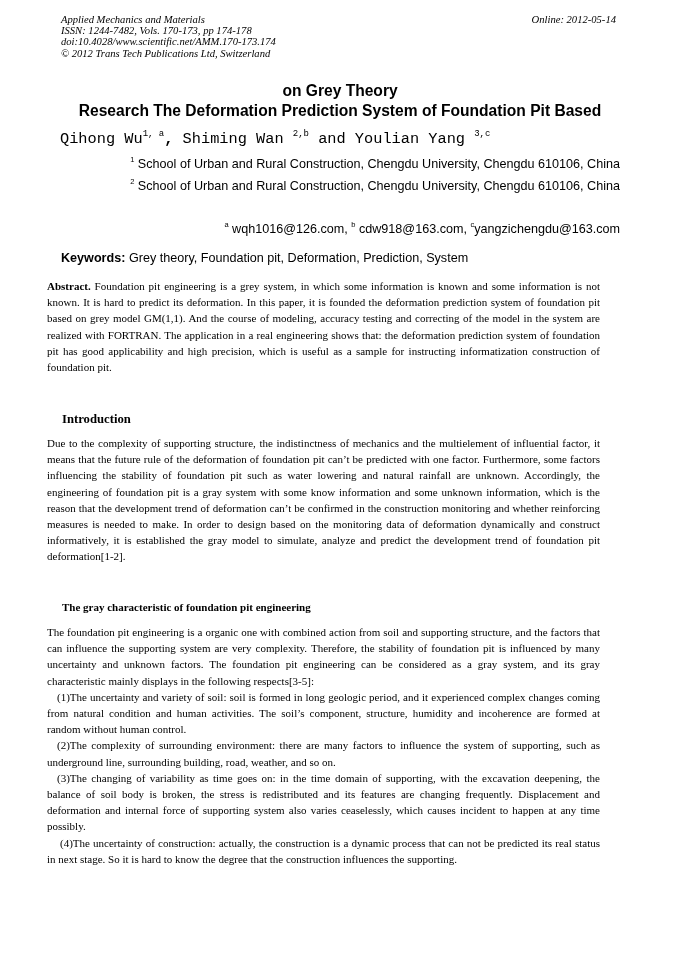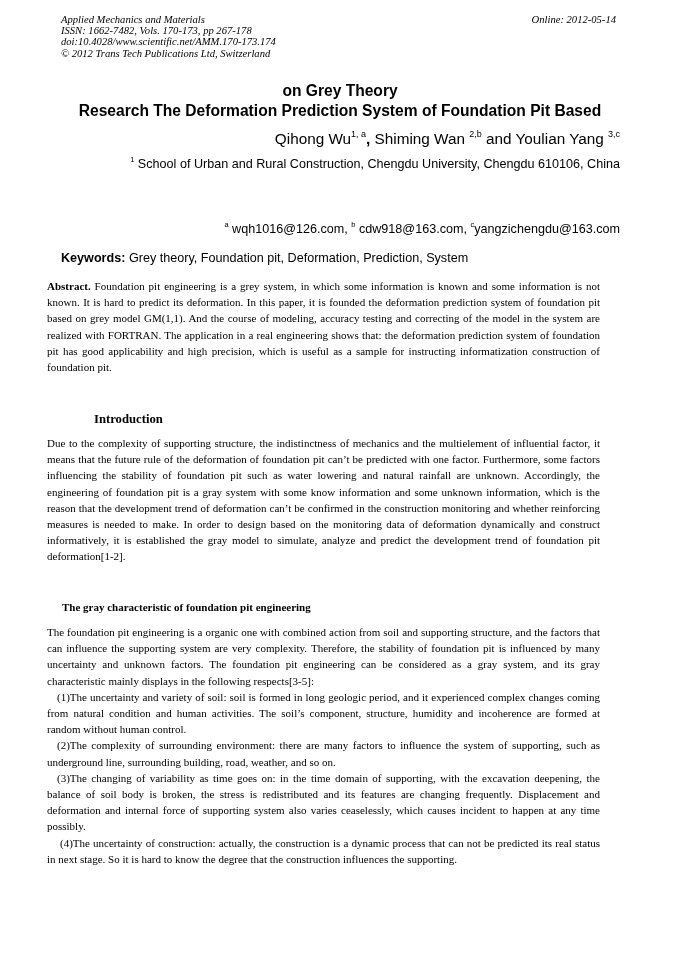--- a/index.html
+++ b/index.html
@@ -3,63 +3,64 @@
 <meta charset="utf-8">
 <style>
   html, body { margin:0; padding:0; background:#ffffff; }
   body { width:678px; height:959px; position:relative; overflow:hidden; color:#000; }
   .page { position:absolute; left:0; top:0; width:678px; height:782px; }
 
   .hdr-left { position:absolute; left:61px; top:14px; font-family:"Liberation Serif", serif; font-style:italic; font-size:10.6px; line-height:11.2px; }
   .hdr-right { position:absolute; right:62px; top:14px; font-family:"Liberation Serif", serif; font-style:italic; font-size:10.6px; line-height:11.2px; }
 
   .title { position:absolute; left:60px; width:560px; top:81px; text-align:center; font-family:"Liberation Sans", sans-serif; font-weight:bold; font-size:15.6px; line-height:20px; }
-  .authors { position:absolute; left:60px; width:560px; top:128px; text-align:right; font-family:Liberation Sans, sans-serif; font-size:15.3px; line-height:22px; }
+  .authors { position:absolute; left:60px; width:560px; top:128px; text-align:left; font-family:Liberation Mono, monospace; font-size:15.3px; line-height:22px; }
   .authors sup { font-size:9px; vertical-align:7px; line-height:0; }
   .aff { position:absolute; left:60px; width:560px; text-align:right; font-family:"Liberation Sans", sans-serif; font-size:12.6px; line-height:16px; }
   .aff sup { font-size:7.5px; vertical-align:6px; line-height:0; }
   .aff1 { top:156px; } .aff2 { top:178px; } .aff3 { top:199px; } .emails { top:221px; }
 
   .keywords { position:absolute; left:61px; top:250px; font-family:"Liberation Sans", sans-serif; font-size:12.6px; line-height:16px; }
   .keywords b { font-weight:bold; }
 
   .body-block { position:absolute; left:47px; width:553px; font-family:"Liberation Serif", serif; font-size:11px; line-height:16.2px; text-align:justify; }
   .abstract { top:278px; }
   .abstract b { font-weight:bold; }
-  .h-intro { position:absolute; left:62px; top:412px; font-family:"Liberation Serif", serif; font-weight:bold; font-size:12.7px;margin-left:32px; }
+  .h-intro { position:absolute; left:62px; top:412px; font-family:"Liberation Serif", serif; font-weight:bold; font-size:12.7px; }
   .intro { top:435px; }
   .h-gray { position:absolute; left:62px; top:601px; font-family:"Liberation Serif", serif; font-weight:bold; font-size:11px; }
   .gray { top:624px; }
   .gray p, .intro p, .abstract p { margin:0; }
   .ind { text-indent:10px; }
   .ind2 { text-indent:13px; }
 </style>
 </head>
 <body>
 
 <div class="page">
 
   <div class="hdr-left">
     <div>Applied Mechanics and Materials</div>
-    <div>ISSN: 1662-7482, Vols. 170-173, pp 267-178</div>
+    <div>ISSN: 1244-7482, Vols. 170-173, pp 174-178</div>
     <div>doi:10.4028/www.scientific.net/AMM.170-173.174</div>
     <div>© 2012 Trans Tech Publications Ltd, Switzerland</div>
   </div>
   <div class="hdr-right">Online: 2012-05-14</div>
 
   <div class="title">
     <div>on Grey Theory</div>
     <div>Research The Deformation Prediction System of Foundation Pit Based</div>
   </div>
 
   <div class="authors">
     <span>Qihong Wu</span><sup>1, a</sup><b>, </b><span>Shiming Wan </span><sup>2,b</sup><span> and </span><span>Youlian Yang </span><sup>3,c</sup>
   </div>
 
   <div class="aff aff1"><sup>1</sup><span> School of Urban and Rural Construction, Chengdu University, Chengdu 610106, China</span></div>
+  <div class="aff aff2"><sup>2</sup><span> School of Urban and Rural Construction, Chengdu University, Chengdu 610106, China</span></div>
   <div class="aff emails"><sup>a</sup><span> wqh1016@126.com, </span><sup>b</sup><span> cdw918@163.com, </span><sup>c</sup><span>yangzichengdu@163.com</span></div>
 
   <div class="keywords"><b>Keywords:</b><span> Grey theory, Foundation pit, Deformation, Prediction, System</span></div>
 
   <div class="body-block abstract">
       <p><b>Abstract.</b><span> Foundation pit engineering is a grey system, in which some information is known and some information is not known. It is hard to predict its deformation. In this paper, it is founded the deformation prediction system of foundation pit based on grey model GM(1,1). And the course of modeling, accuracy testing and correcting of the model in the system are realized with FORTRAN. The application in a real engineering shows that: the deformation prediction system of foundation pit has good applicability and high precision, which is useful as a sample for instructing informatization construction of foundation pit.</span></p>
     </div>
 
   <div class="h-intro">Introduction</div>
   <div class="body-block intro">

